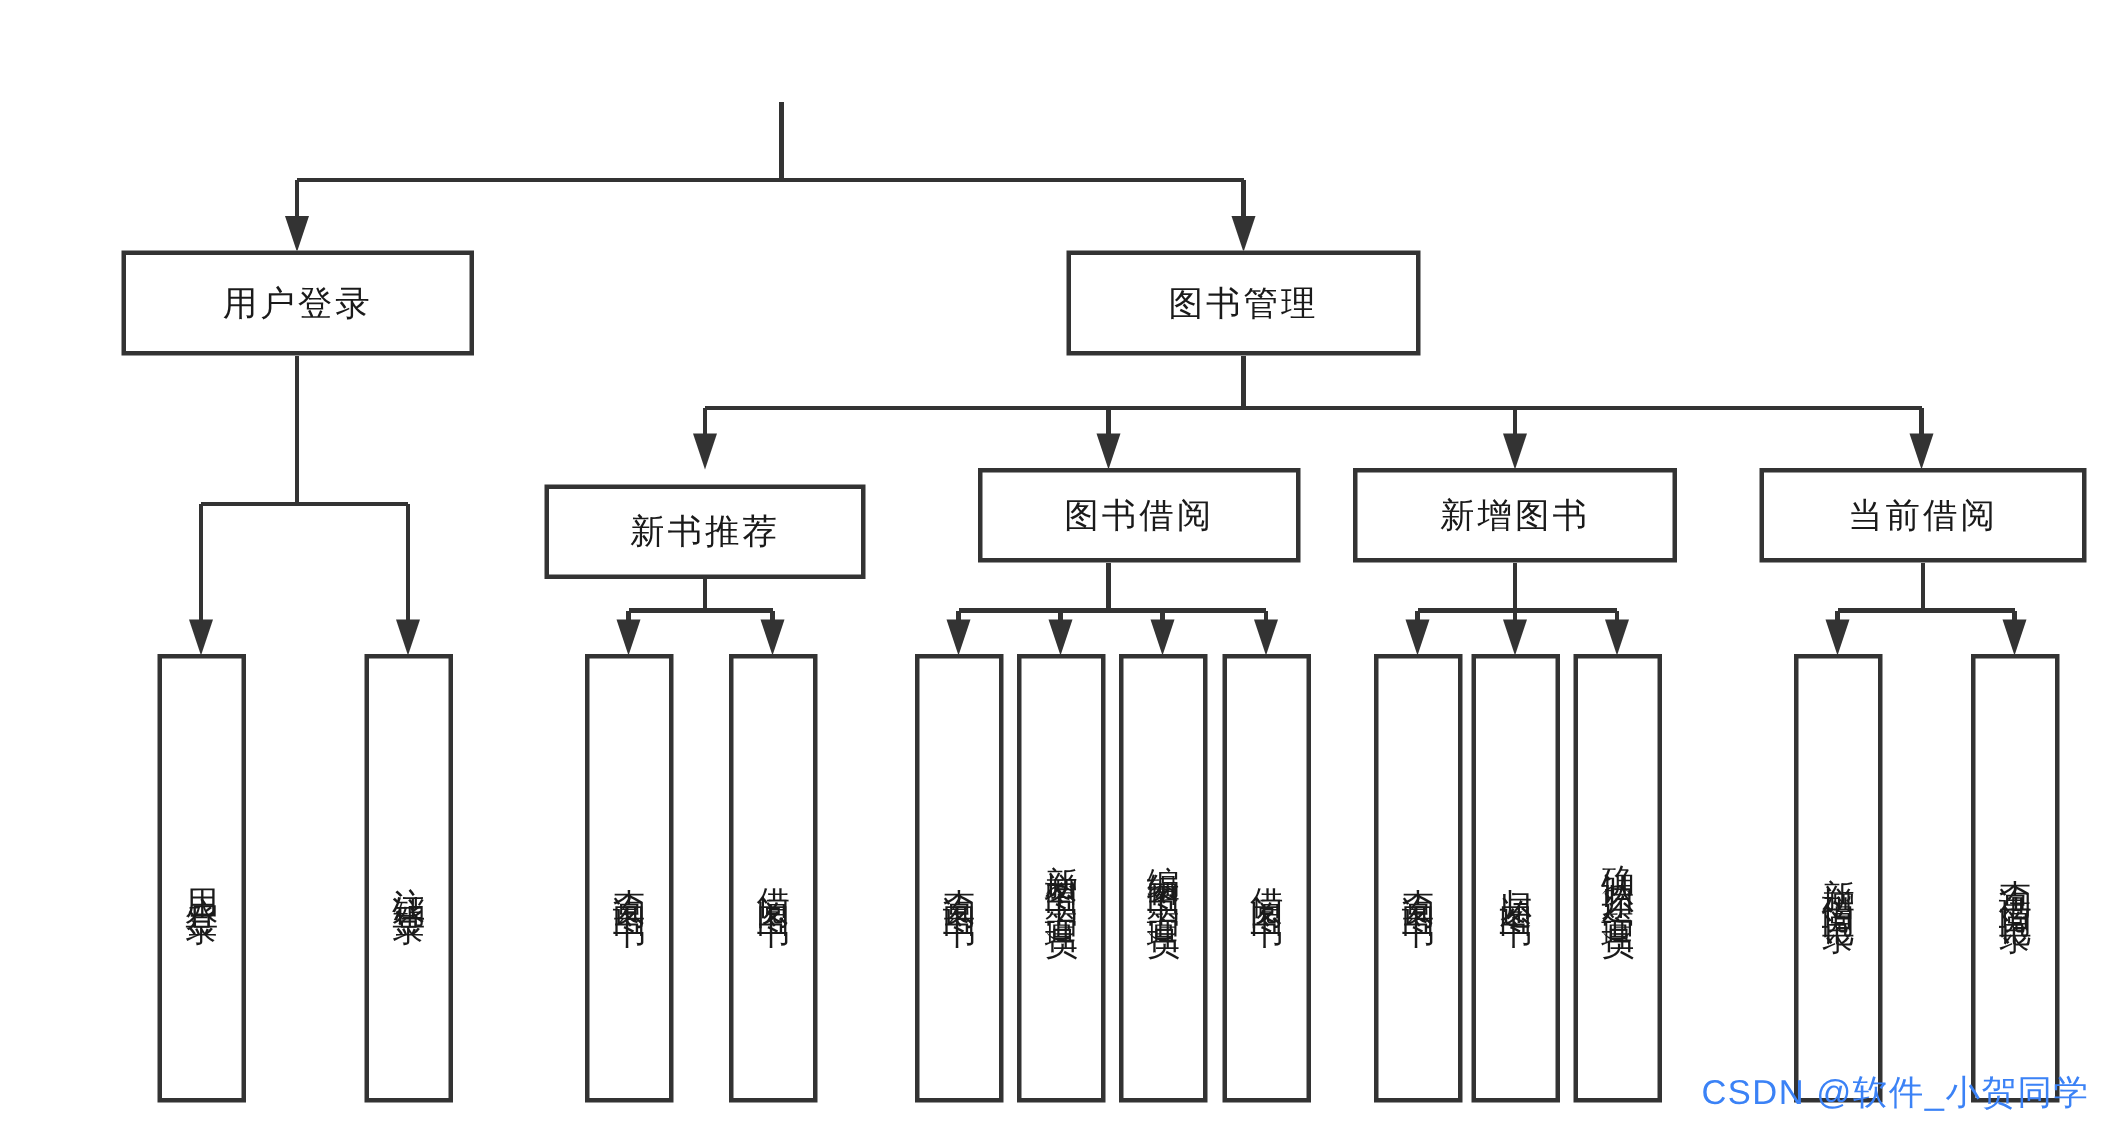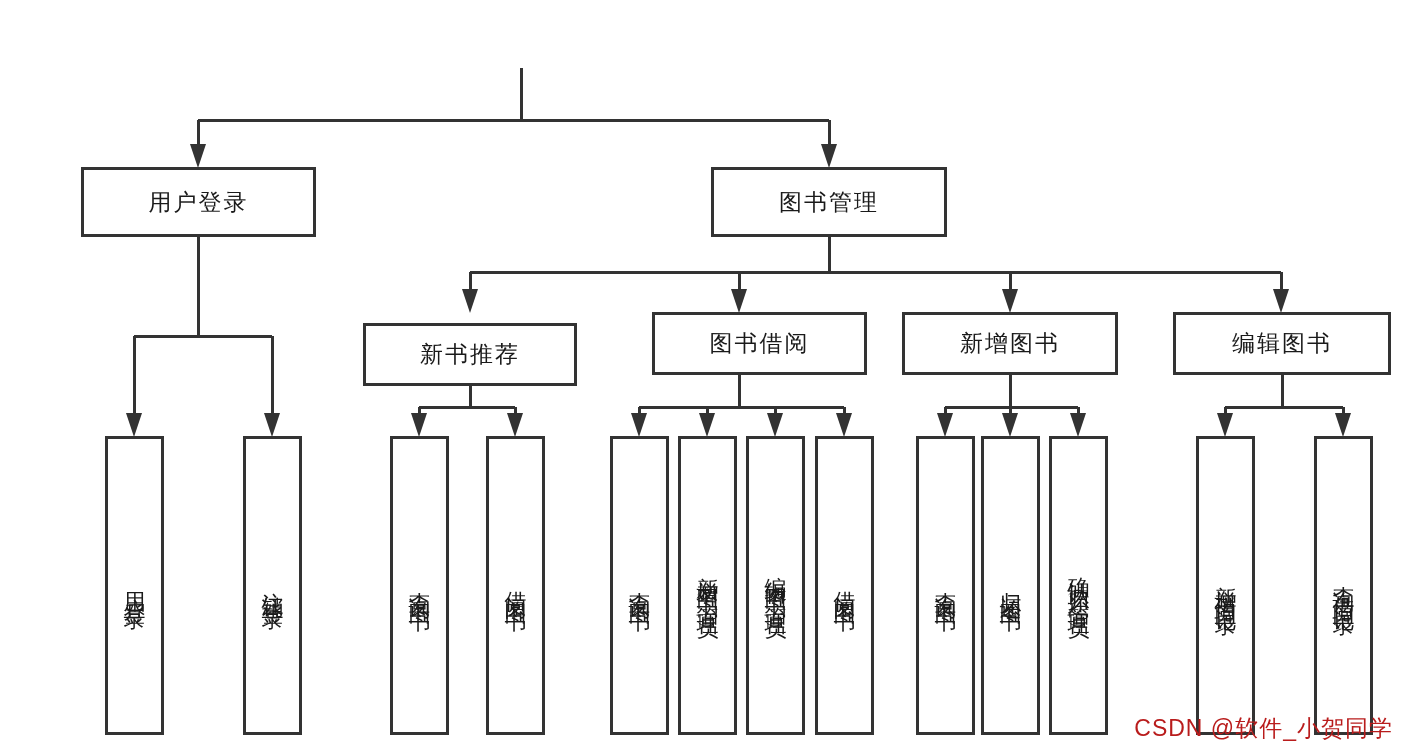--- a/index.html
+++ b/index.html
@@ -42,21 +42,21 @@
     text-orientation: mixed;
     font-size: 22px;
     letter-spacing: 6px;
     line-height: 1;
   }
   .watermark {
     position: absolute;
     right: 12px;
     top: 713px;
     font-size: 23px;
-    color: #b91c1c;
+    color: #3b82f6;
     letter-spacing: 1px;
     z-index: 10;
     white-space: nowrap;
   }
 </style>
 </head>
 <body>
 
 <div class="stage">
 
@@ -91,21 +91,21 @@
     </g>
   </svg>
 
 
   <div class="box hlabel" style="left:81px; top:167px; width:235px; height:70px;">用户登录</div>
   <div class="box hlabel" style="left:711px; top:167px; width:236px; height:70px;">图书管理</div>
 
   <div class="box hlabel" style="left:363px; top:312px; width:214px; height:63px;margin-top:11px;">新书推荐</div>
   <div class="box hlabel" style="left:652px; top:312px; width:215px; height:63px;">图书借阅</div>
   <div class="box hlabel" style="left:902px; top:312px; width:216px; height:63px;">新增图书</div>
-  <div class="box hlabel" style="left:1173px; top:312px; width:218px; height:63px;">编辑图书</div>
+  <div class="box hlabel" style="left:1173px; top:312px; width:218px; height:63px;">当前借阅</div>
 
   <div class="box leaf" style="left:105px; top:436px; width:59px; height:299px;">用户登录</div>
   <div class="box leaf" style="left:243px; top:436px; width:59px; height:299px;">注销登录</div>
 
   <div class="box leaf" style="left:390px; top:436px; width:59px; height:299px;">查询图书</div>
   <div class="box leaf" style="left:486px; top:436px; width:59px; height:299px;">借阅图书</div>
 
   <div class="box leaf" style="left:610px; top:436px; width:59px; height:299px;">查询图书</div>
   <div class="box leaf" style="left:678px; top:436px; width:59px; height:299px;">新增图书（管理员）</div>
   <div class="box leaf" style="left:746px; top:436px; width:59px; height:299px;">编辑图书（管理员）</div>

